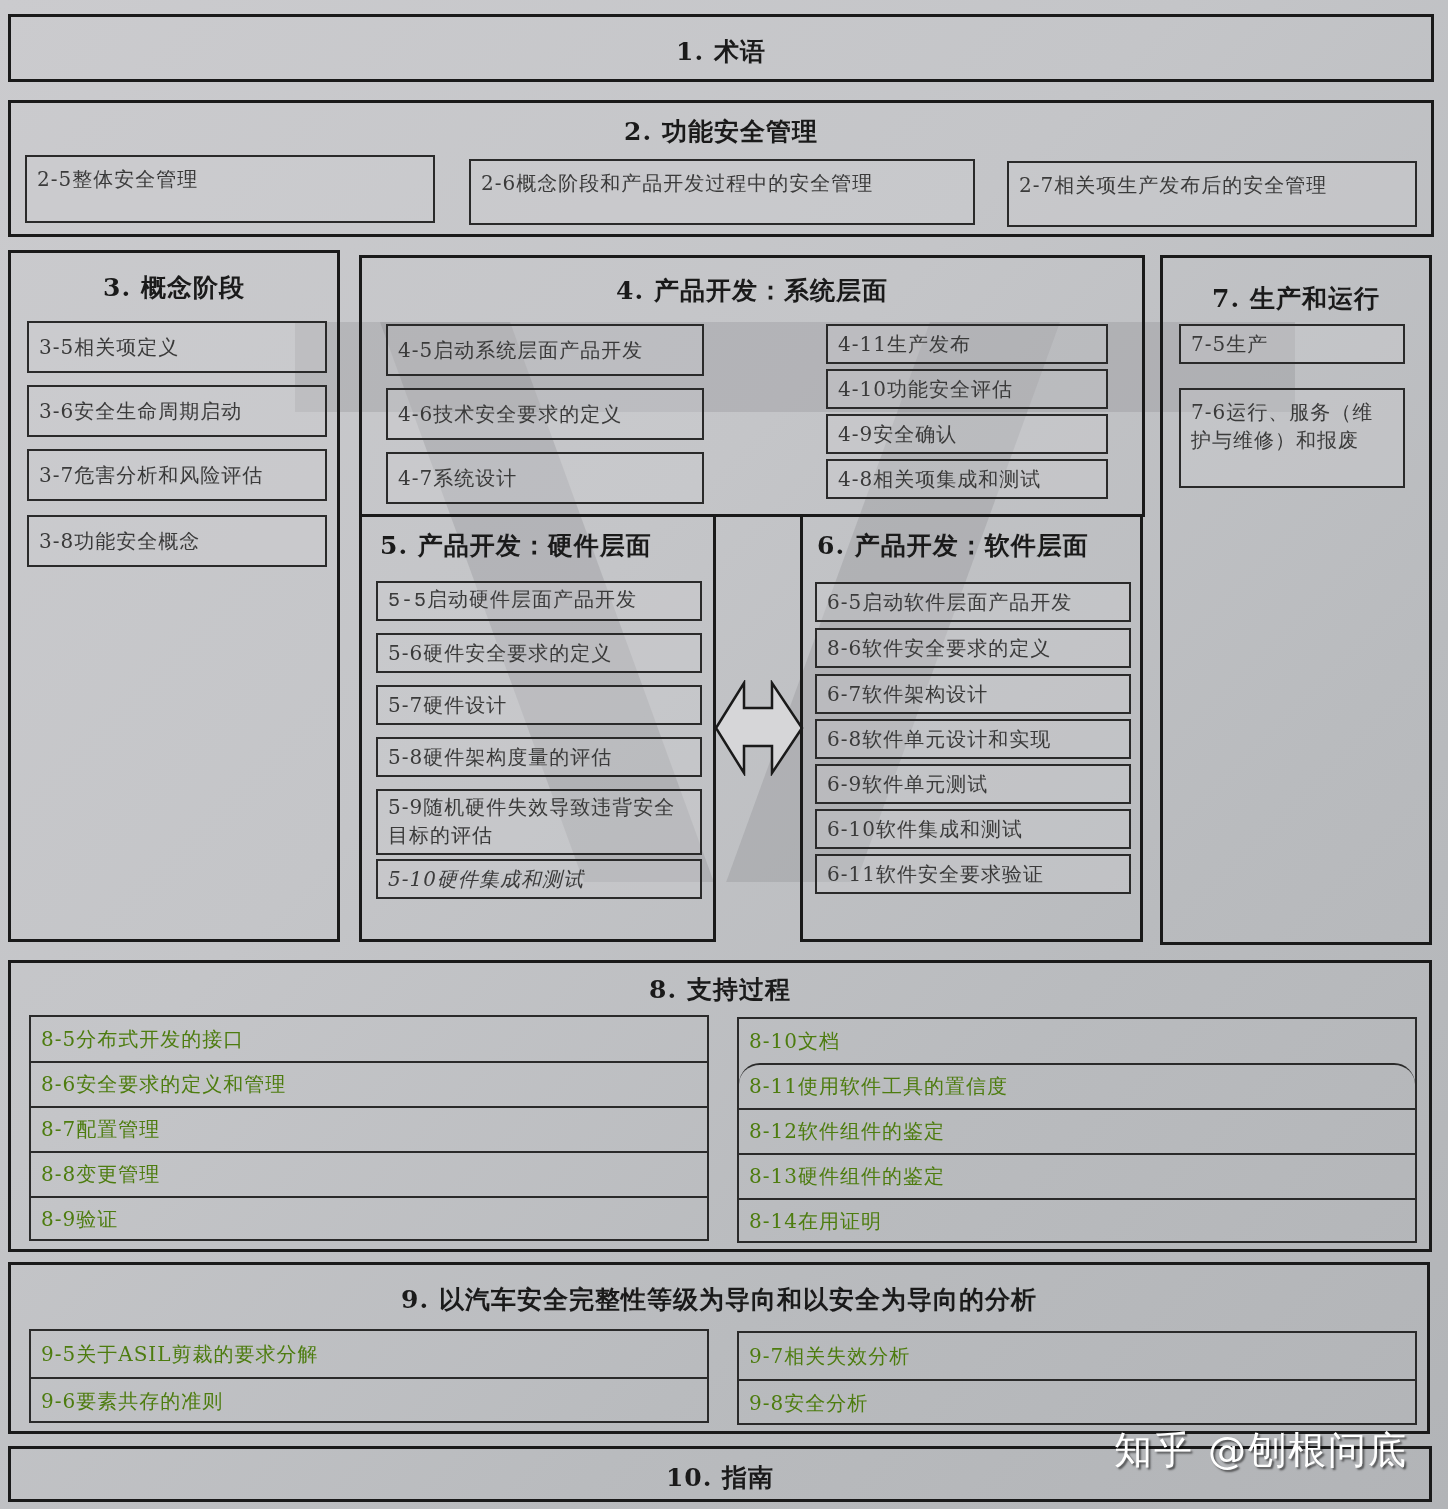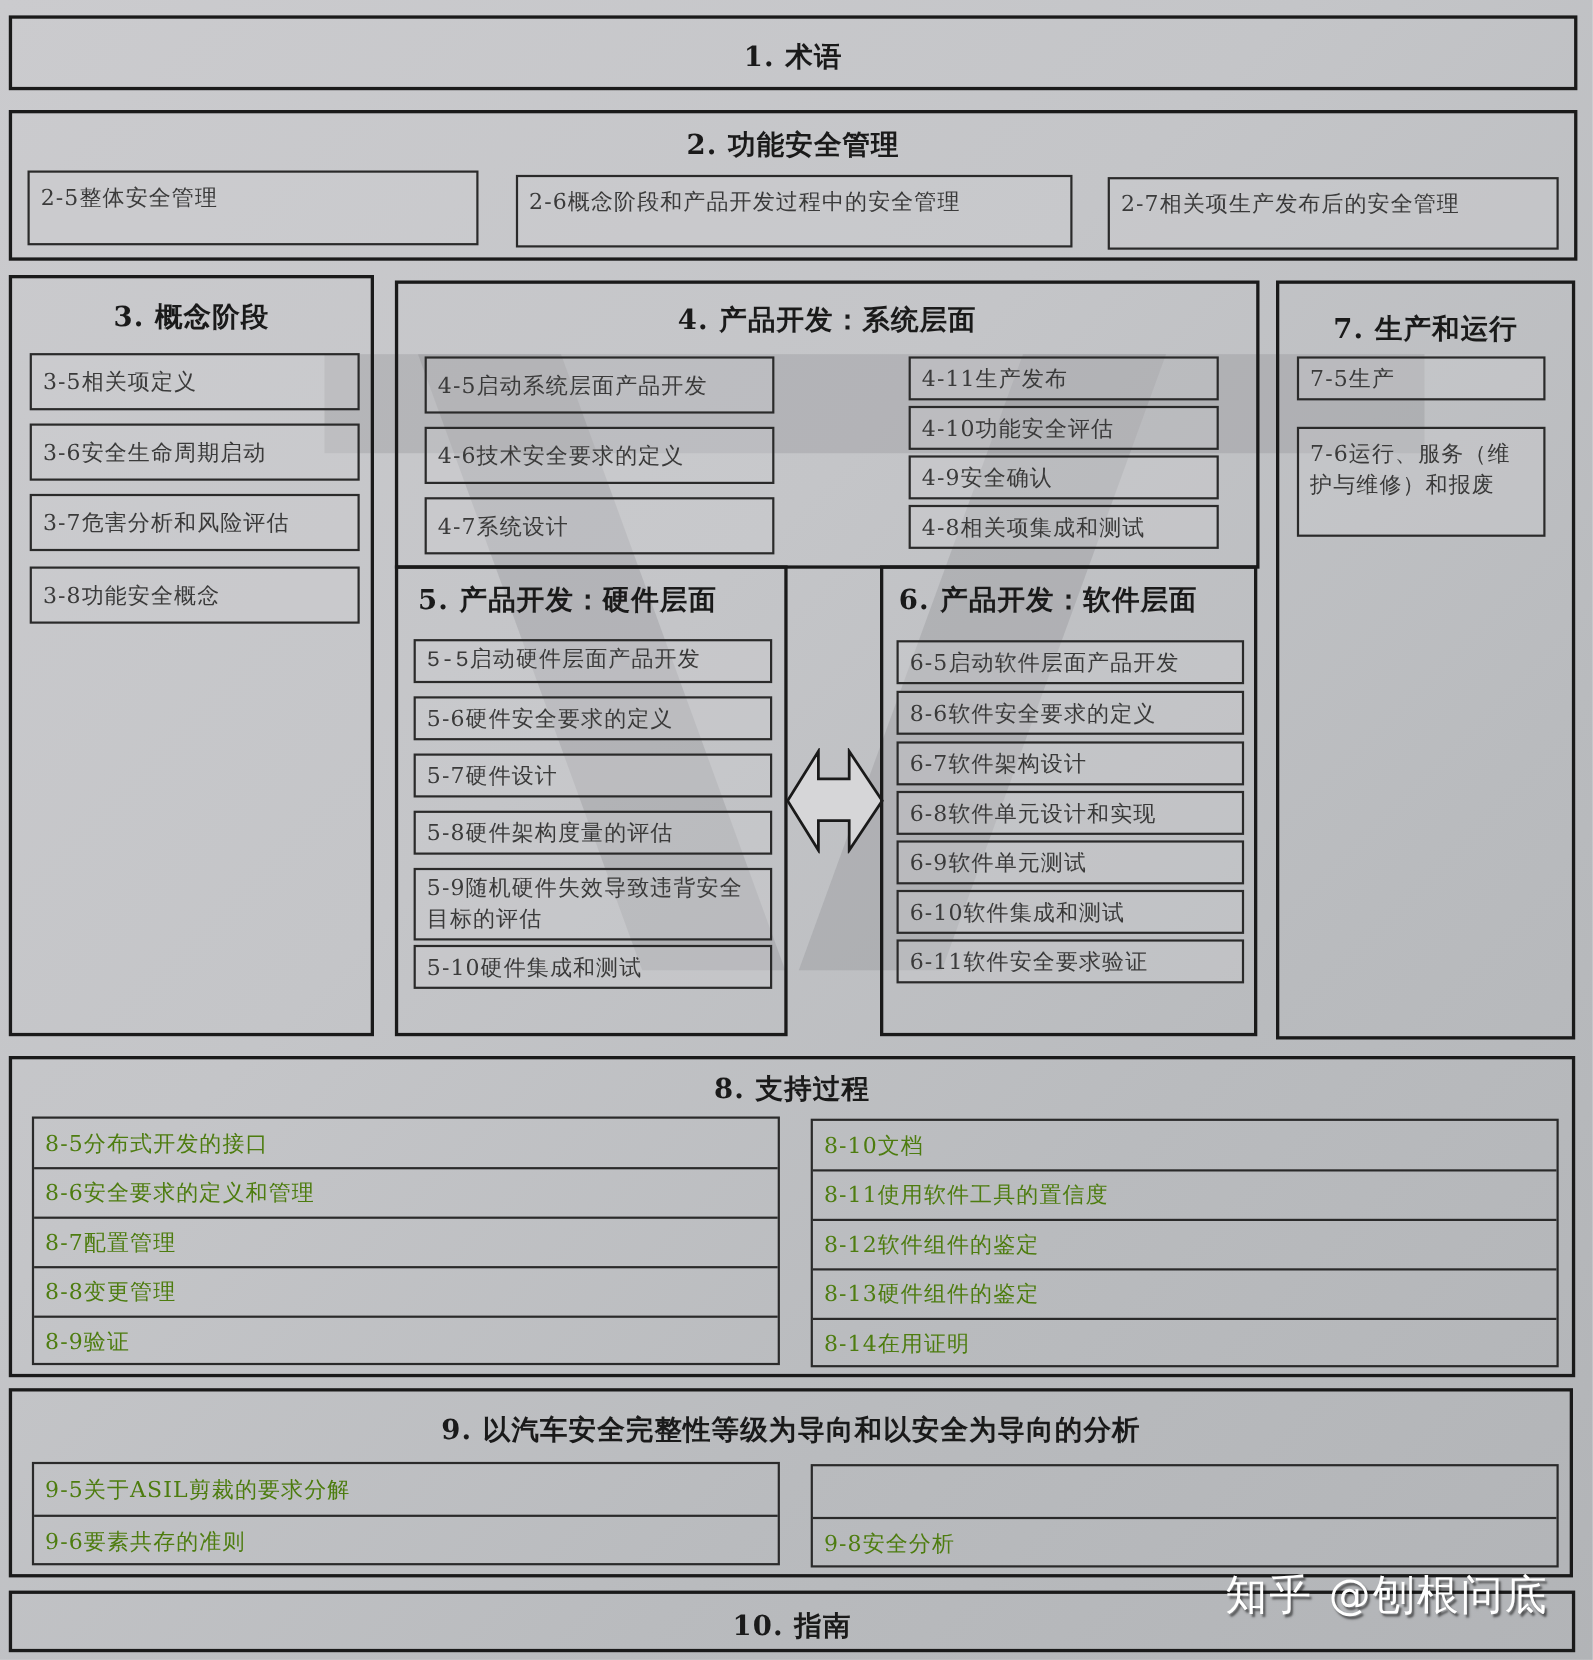--- a/index.html
+++ b/index.html
@@ -60,21 +60,21 @@
   <div class="sub" style="left:464px; top:201px; width:282px; height:40px;">4-8相关项集成和测试</div>
 </div>
 
 <div class="box" style="left:359px; top:514px; width:357px; height:428px;">
   <div class="title" style="left:18px; top:12px;">5. 产品开发：硬件层面</div>
   <div class="sub" style="left:14px; top:64px; width:326px; height:40px;font-family:Liberation Mono, monospace;">5-5启动硬件层面产品开发</div>
   <div class="sub" style="left:14px; top:116px; width:326px; height:40px;">5-6硬件安全要求的定义</div>
   <div class="sub" style="left:14px; top:168px; width:326px; height:40px;">5-7硬件设计</div>
   <div class="sub" style="left:14px; top:220px; width:326px; height:40px;">5-8硬件架构度量的评估</div>
   <div class="sub wrap" style="left:14px; top:272px; width:326px; height:66px; padding-top:2px;">5-9随机硬件失效导致违背安全目标的评估</div>
-  <div class="sub" style="left:14px; top:342px; width:326px; height:40px;">5-10硬件集成和测试</div>
+  <div class="sub" style="left:14px; top:342px; width:326px; height:40px;font-style:italic;">5-10硬件集成和测试</div>
 </div>
 
 <svg style="position:absolute; left:714px; top:680px;" width="90" height="96" viewBox="0 0 90 96">
   <polygon points="2,48 30,3 30,28 58,28 58,3 88,48 58,93 58,66 30,66 30,93" fill="#d6d6d8" stroke="#1a1a1a" stroke-width="2.5"></polygon>
 </svg>
 
 <div class="box" style="left:800px; top:514px; width:343px; height:428px;">
   <div class="title" style="left:14px; top:12px;">6. 产品开发：软件层面</div>
   <div class="sub" style="left:12px; top:65px; width:316px; height:40px;">6-5启动软件层面产品开发</div>
   <div class="sub" style="left:12px; top:111px; width:316px; height:40px;">8-6软件安全要求的定义</div>
@@ -95,34 +95,35 @@
   <div class="title" style="left:0; right:0; text-align:center; top:10px;">8. 支持过程</div>
   <div style="position:absolute; left:18px; top:52px; width:680px; height:226px; border:2px solid #2a2a2a; box-sizing:border-box;">
     <div class="rowcell first" style="top:0; height:44px;">8-5分布式开发的接口</div>
     <div class="rowcell" style="top:44px; height:45px;">8-6安全要求的定义和管理</div>
     <div class="rowcell" style="top:89px; height:45px;">8-7配置管理</div>
     <div class="rowcell" style="top:134px; height:45px;">8-8变更管理</div>
     <div class="rowcell" style="top:179px; height:45px;">8-9验证</div>
   </div>
   <div style="position:absolute; left:726px; top:54px; width:680px; height:226px; border:2px solid #2a2a2a; box-sizing:border-box;">
     <div class="rowcell first" style="top:0; height:44px;">8-10文档</div>
-    <div class="rowcell" style="top:44px; height:45px;">8-11使用软件工具的置信度</div>
+    <div class="rowcell" style="top:44px; height:45px;border-radius:21px;">8-11使用软件工具的置信度</div>
     <div class="rowcell" style="top:89px; height:45px;">8-12软件组件的鉴定</div>
     <div class="rowcell" style="top:134px; height:45px;">8-13硬件组件的鉴定</div>
     <div class="rowcell" style="top:179px; height:45px;">8-14在用证明</div>
   </div>
 </div>
 
 <div class="box" style="left:8px; top:1262px; width:1422px; height:172px;">
   <div class="title" style="left:0; right:0; text-align:center; top:18px;">9. 以汽车安全完整性等级为导向和以安全为导向的分析</div>
   <div style="position:absolute; left:18px; top:64px; width:680px; height:94px; border:2px solid #2a2a2a; box-sizing:border-box;padding-left:39px;">
     <div class="rowcell first" style="top:0; height:46px;">9-5关于ASIL剪裁的要求分解</div>
     <div class="rowcell" style="top:46px; height:46px;">9-6要素共存的准则</div>
   </div>
   <div style="position:absolute; left:726px; top:66px; width:680px; height:94px; border:2px solid #2a2a2a; box-sizing:border-box;">
+    <div class="rowcell first" style="top:0; height:46px;">9-7相关失效分析</div>
     <div class="rowcell" style="top:46px; height:46px;">9-8安全分析</div>
   </div>
 </div>
 
 <div class="box" style="left:8px; top:1446px; width:1424px; height:56px;">
   <div class="title" style="left:0; right:0; text-align:center; top:12px;">10. 指南</div>
 </div>
 
 <div class="watermark">知乎 @刨根问底</div>
 

